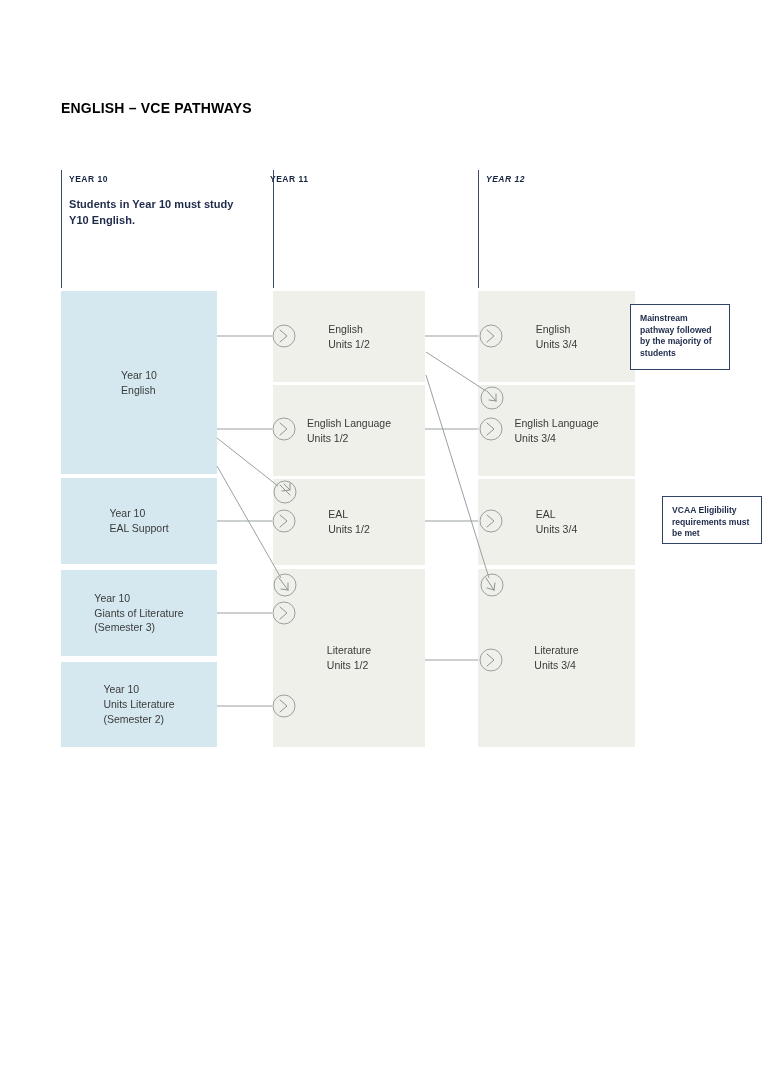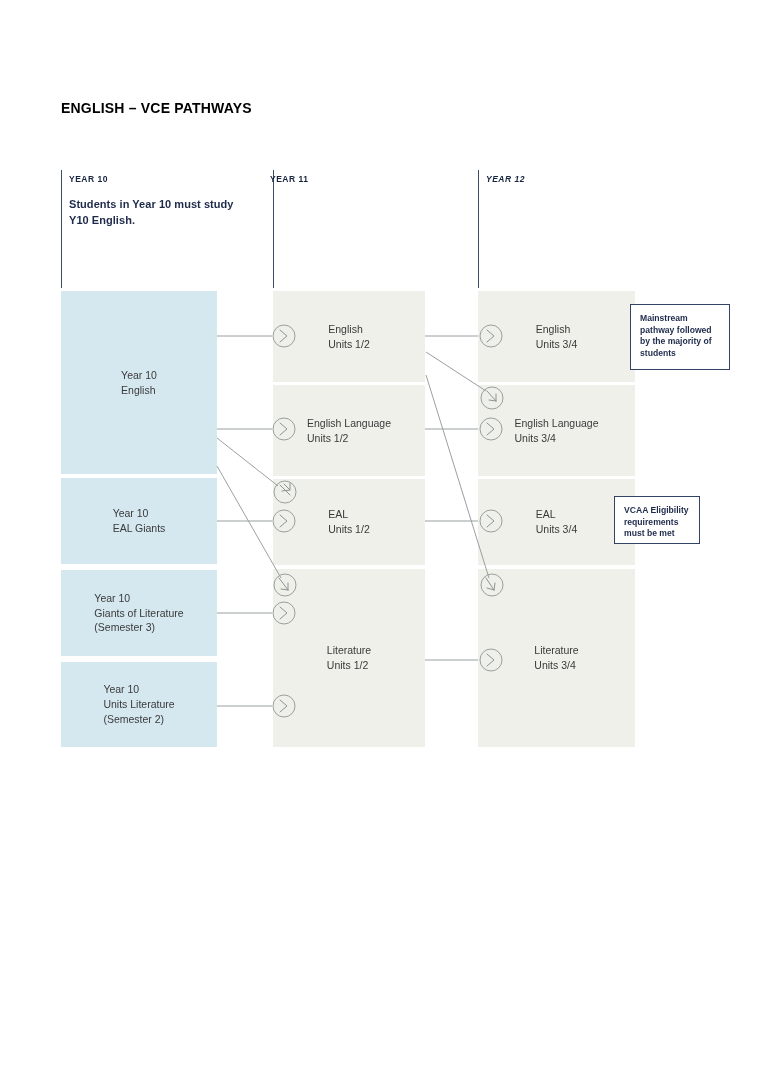--- a/index.html
+++ b/index.html
@@ -129,21 +129,21 @@
   <div class="node y10" style="left:61px;top:291px;width:156px;height:183px;">
     <div>
       <span>Year 10</span>
       <span>English</span>
     </div>
   </div>
 
   <div class="node y10" style="left:61px;top:478px;width:156px;height:86px;">
     <div>
       <span>Year 10</span>
-      <span>EAL Giants</span>
+      <span>EAL Support</span>
     </div>
   </div>
 
   <div class="node y10" style="left:61px;top:570px;width:156px;height:86px;">
     <div>
       <span>Year 10</span>
       <span>Giants of Literature</span>
       <span>(Semester 3)</span>
     </div>
   </div>
@@ -206,21 +206,21 @@
   </div>
 
   <div class="node vce" style="left:478px;top:569px;width:157px;height:178px;">
     <div>
       <span>Literature</span>
       <span>Units 3/4</span>
     </div>
   </div>
 
   <div class="callout" style="left:630px;top:304px;width:100px;height:66px;">Mainstream pathway followed by the majority of students</div>
-  <div class="callout" style="left:614px;top:496px;width:86px;height:48px;">VCAA Eligibility requirements must be met</div>
+  <div class="callout" style="left:662px;top:496px;width:100px;height:48px;">VCAA Eligibility requirements must be met</div>
 
   <svg id="wires" viewBox="0 0 768 1086">
 
     <line class="wire" x1="217" y1="336" x2="272" y2="336"></line>
     <line class="wire" x1="217" y1="429" x2="272" y2="429"></line>
     <line class="wire" x1="217" y1="521" x2="272" y2="521"></line>
     <line class="wire" x1="217" y1="613" x2="272" y2="613"></line>
     <line class="wire" x1="217" y1="706" x2="272" y2="706"></line>
 
     <line class="wire" x1="217" y1="438" x2="278" y2="486"></line>

